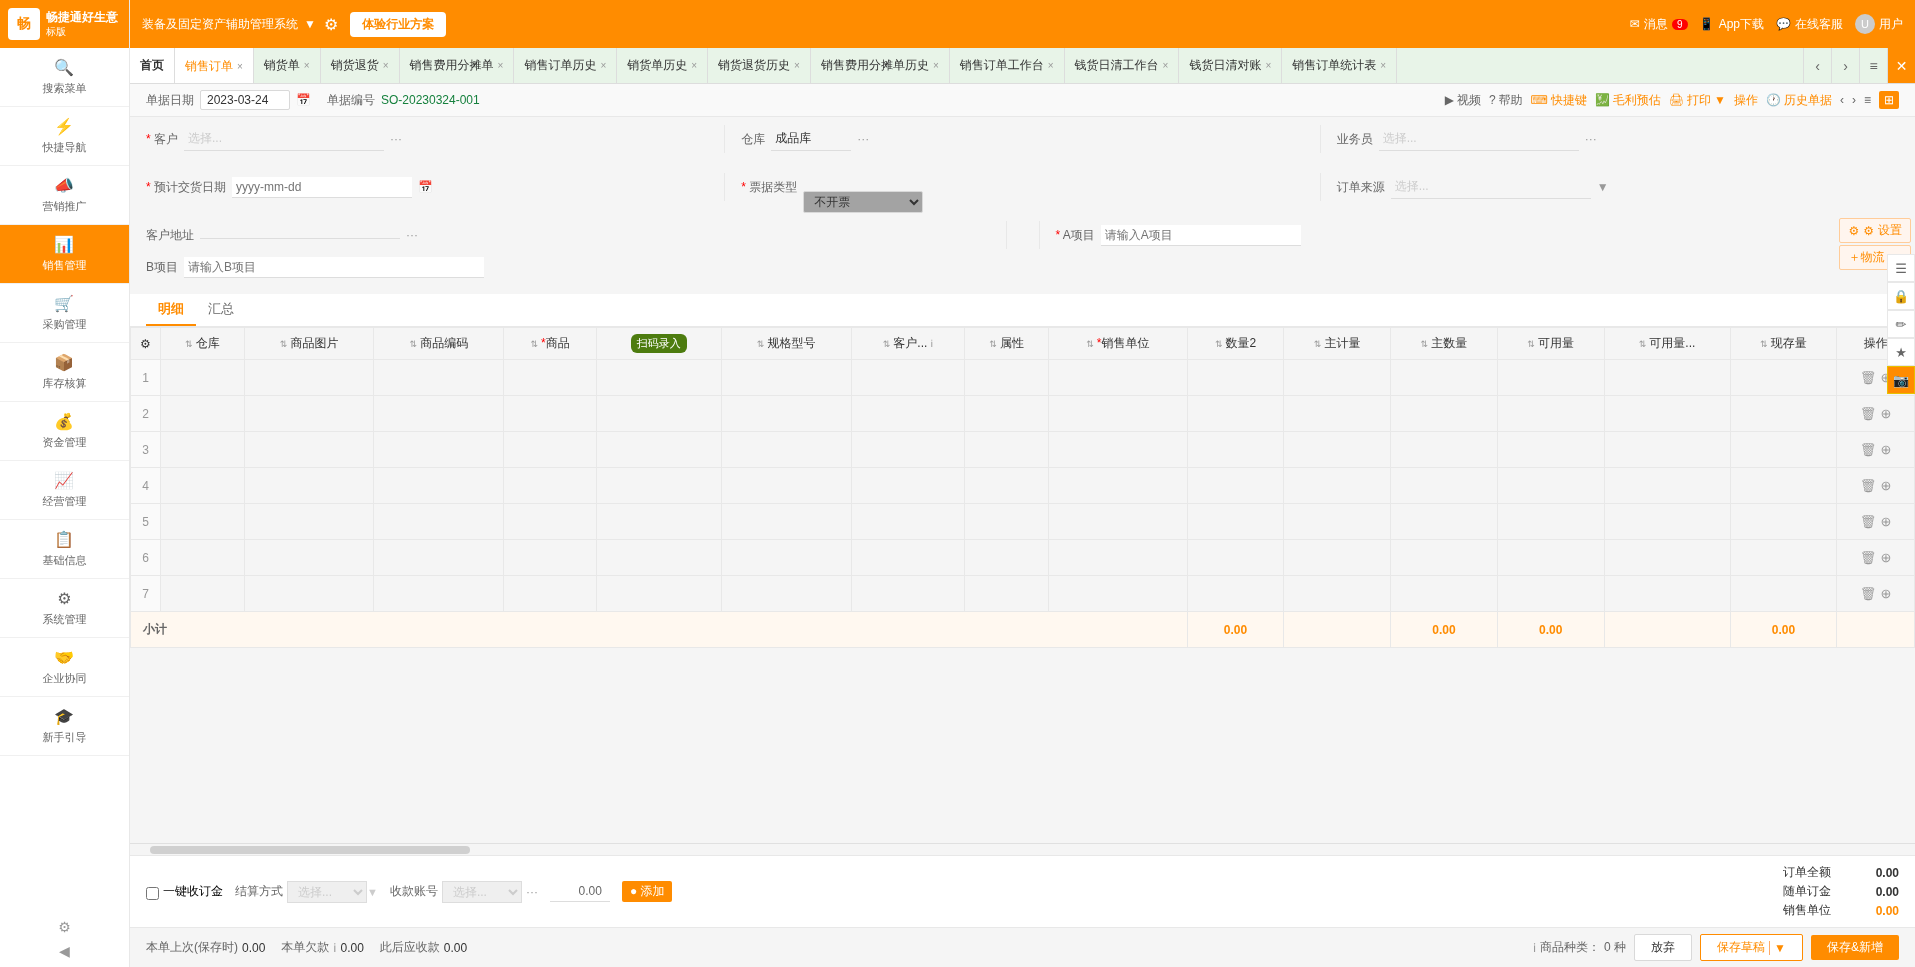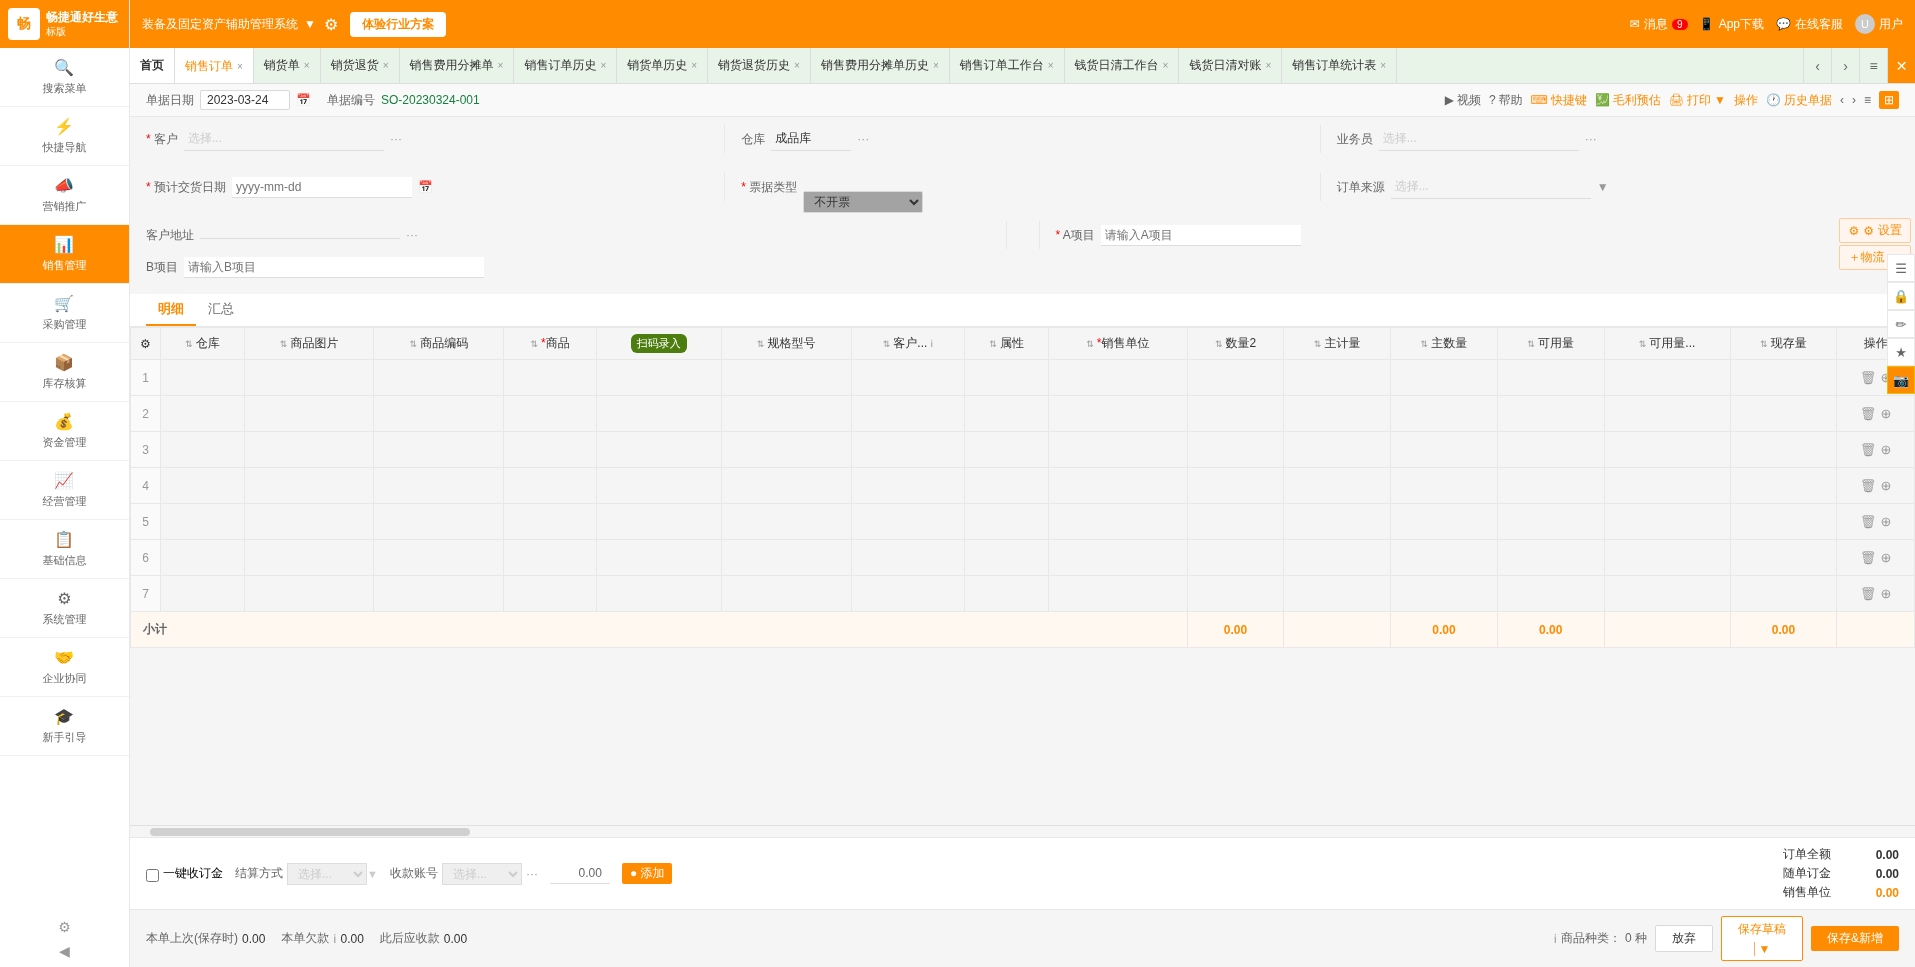--- a/index.html
+++ b/index.html
@@ -82,21 +82,21 @@
     .order-summary-row .value { color: #333; font-weight: bold; min-width: 60px; text-align: right; }
     .order-summary-row.highlight .value { color: #ff8c00; }
 
     
     .footer-bar { background: #f5f5f5; border-top: 1px solid #e8e8e8; padding: 6px 16px; display: flex; align-items: center; gap: 16px; }
     .footer-stat { color: #666; display: flex; align-items: center; gap: 4px; }
     .footer-stat .value { color: #333; }
     .footer-right { margin-left: auto; display: flex; align-items: center; gap: 8px; }
     .footer-right-info { color: #666; display: flex; align-items: center; gap: 4px; }
     .btn-discard { background: #fff; border: 1px solid #d9d9d9; padding: 4px 16px; border-radius: 2px; cursor: pointer; color: #333; }
-    .btn-save-draft { background: #fff; border: 1px solid #ff8c00; color: #ff8c00; padding: 4px 16px; border-radius: 2px; cursor: pointer; display: flex; align-items: center; gap: 4px; flex-direction: column; }
+    .btn-save-draft { background: #fff; border: 1px solid #ff8c00; color: #ff8c00; padding: 4px 16px; border-radius: 2px; cursor: pointer; display: flex; align-items: center; gap: 4px; }
     .btn-save-new { background: #ff8c00; border: none; color: #fff; padding: 4px 16px; border-radius: 2px; cursor: pointer; }
 
     .content-wrapper { position: relative; flex: 1; display: flex; flex-direction: column; overflow: hidden; }
 
     .scrollbar-container { height: 12px; background: #f5f5f5; border-top: 1px solid #e0e0e0; overflow: hidden; }
     .scrollbar-inner { height: 8px; margin-top: 2px; margin-left: 20px; background: #d0d0d0; width: 320px; border-radius: 4px; }
 
     
     .action-icons { display: flex; align-items: center; justify-content: center; gap: 4px; }
     .action-icon { color: #999; cursor: pointer; font-size: 13px; }

